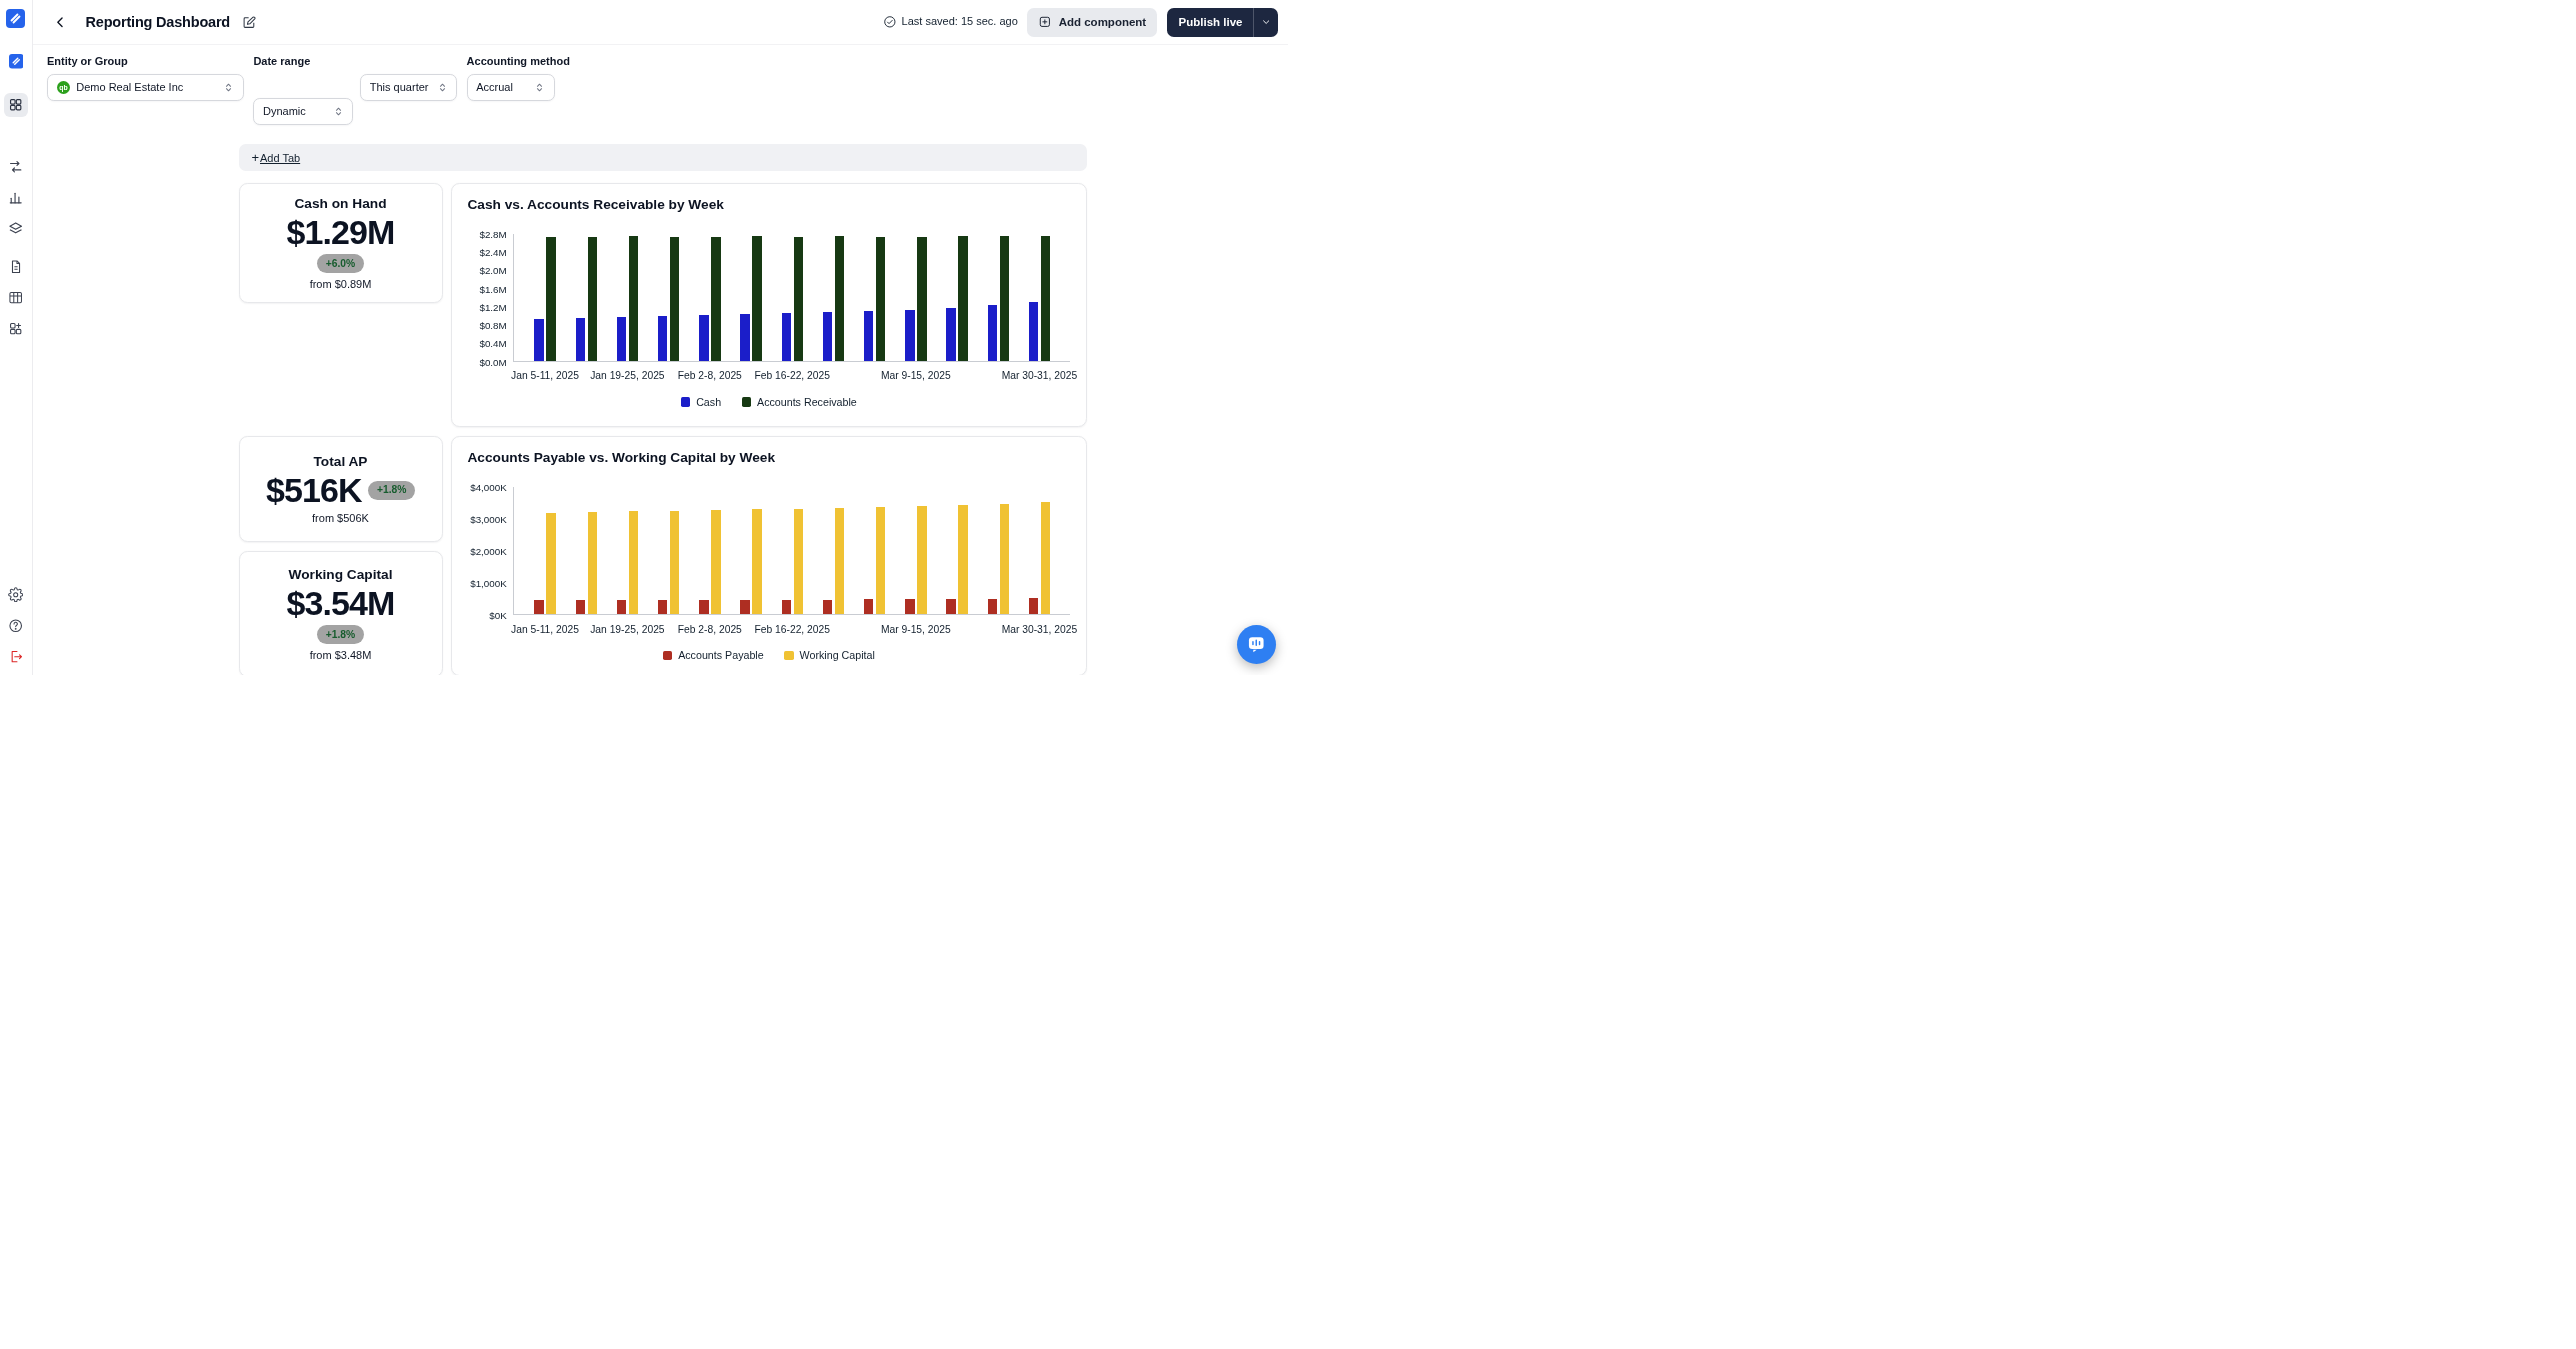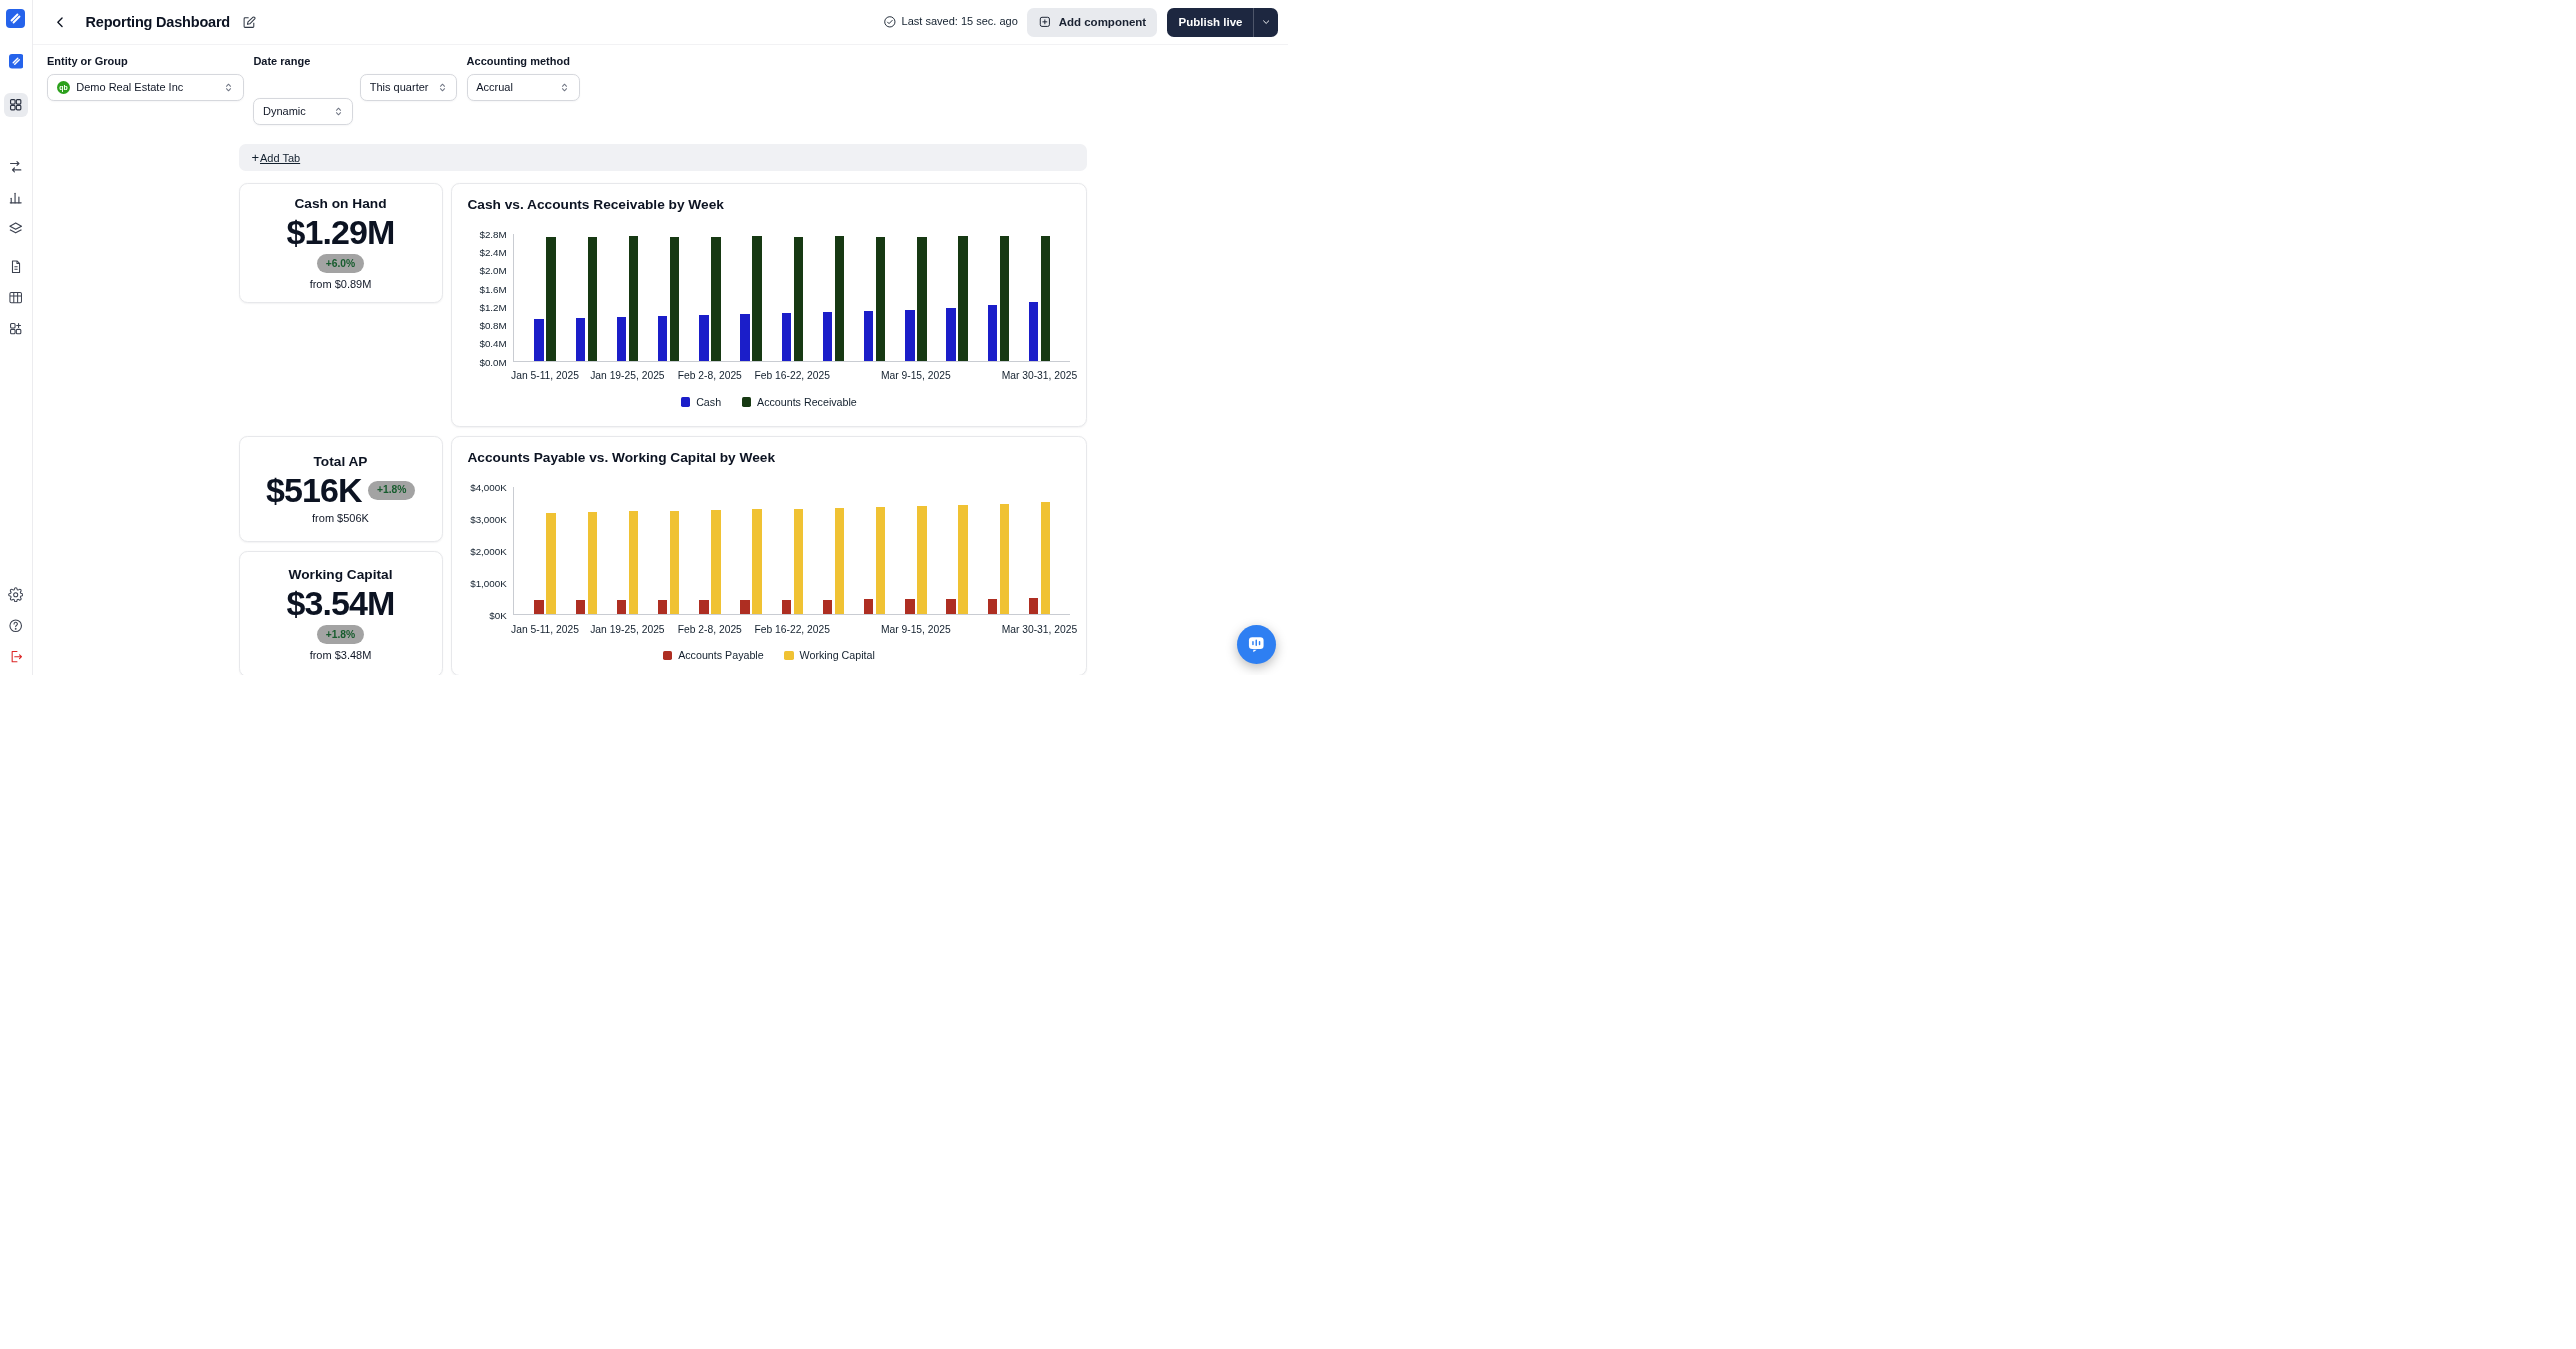--- a/index.html
+++ b/index.html
@@ -36,21 +36,21 @@
   .publish-caret{width:24px;height:29px;display:flex;align-items:center;justify-content:center;}
 
   
   .filters{display:flex;gap:9.4px;padding:10.3px 0 0 14.5px;}
   .filter-group label{display:block;font-size:11px;font-weight:600;margin-bottom:6.8px;color:#101726;}
   .select{display:flex;align-items:center;gap:6px;height:26.5px;padding:0 8.6px;background:#fff;border:0.9px solid #d6d8dd;border-radius:6.8px;font-size:11px;font-weight:500;color:#101726;cursor:pointer;box-shadow:0 0.9px 1.7px rgba(16,24,40,.04);}
   .select .updown{margin-left:auto;display:flex;}
   .select.w-entity{width:197px;}
   .select.w-date{width:100px;margin-top:24px;}
   .select.w-period{width:97px;}
-  .select.w-method{width:113px;justify-content:center;}
+  .select.w-method{width:88px;justify-content:center;}
   .select-row{display:flex;gap:6.8px;}
   .qb-icon{width:13.7px;height:13.7px;flex:0 0 13.7px;border-radius:50%;background:#2ca01c;color:#fff;font-size:6.8px;font-weight:700;display:flex;align-items:center;justify-content:center;}
 
   
   .dash{margin:19.7px 0 0 206px;width:848px;}
   .tabbar{height:26.5px;background:#f0f1f4;border-radius:6.8px;display:flex;align-items:center;padding:0 13px;}
   .add-tab{display:flex;align-items:center;background:none;border:none;font-size:11px;font-weight:500;color:#13202e;cursor:pointer;font-family:inherit;}
   .add-tab .plus{font-size:13px;margin-right:0.9px;line-height:1;}
   .add-tab-label{text-decoration:underline;}
 

